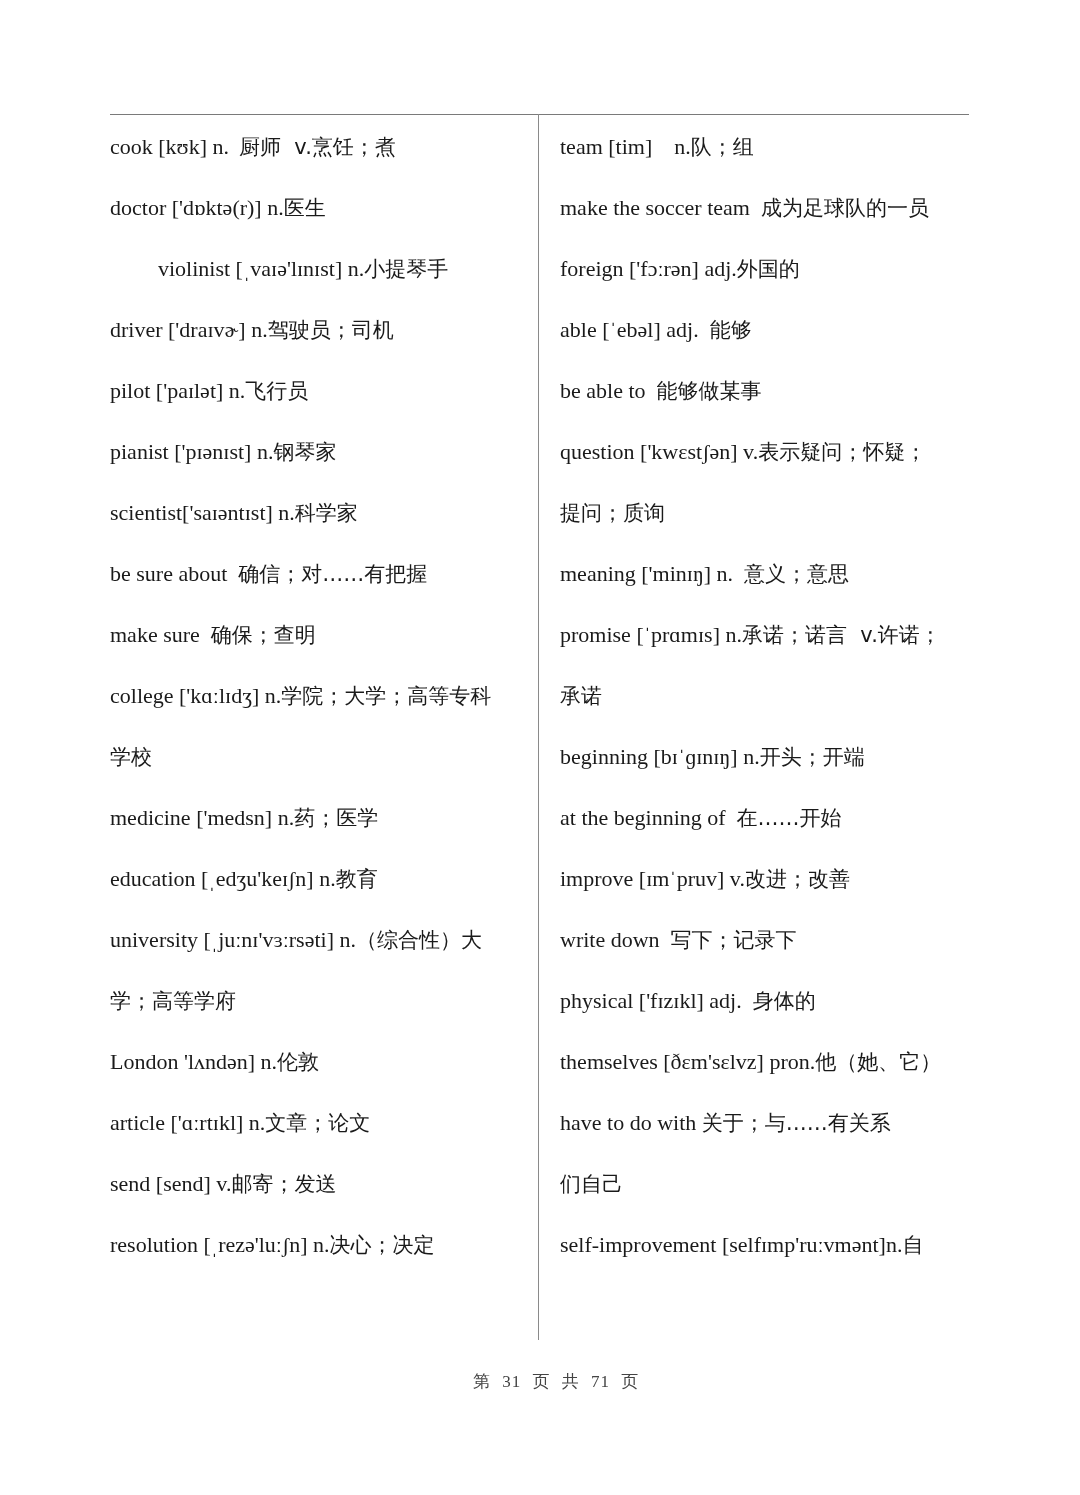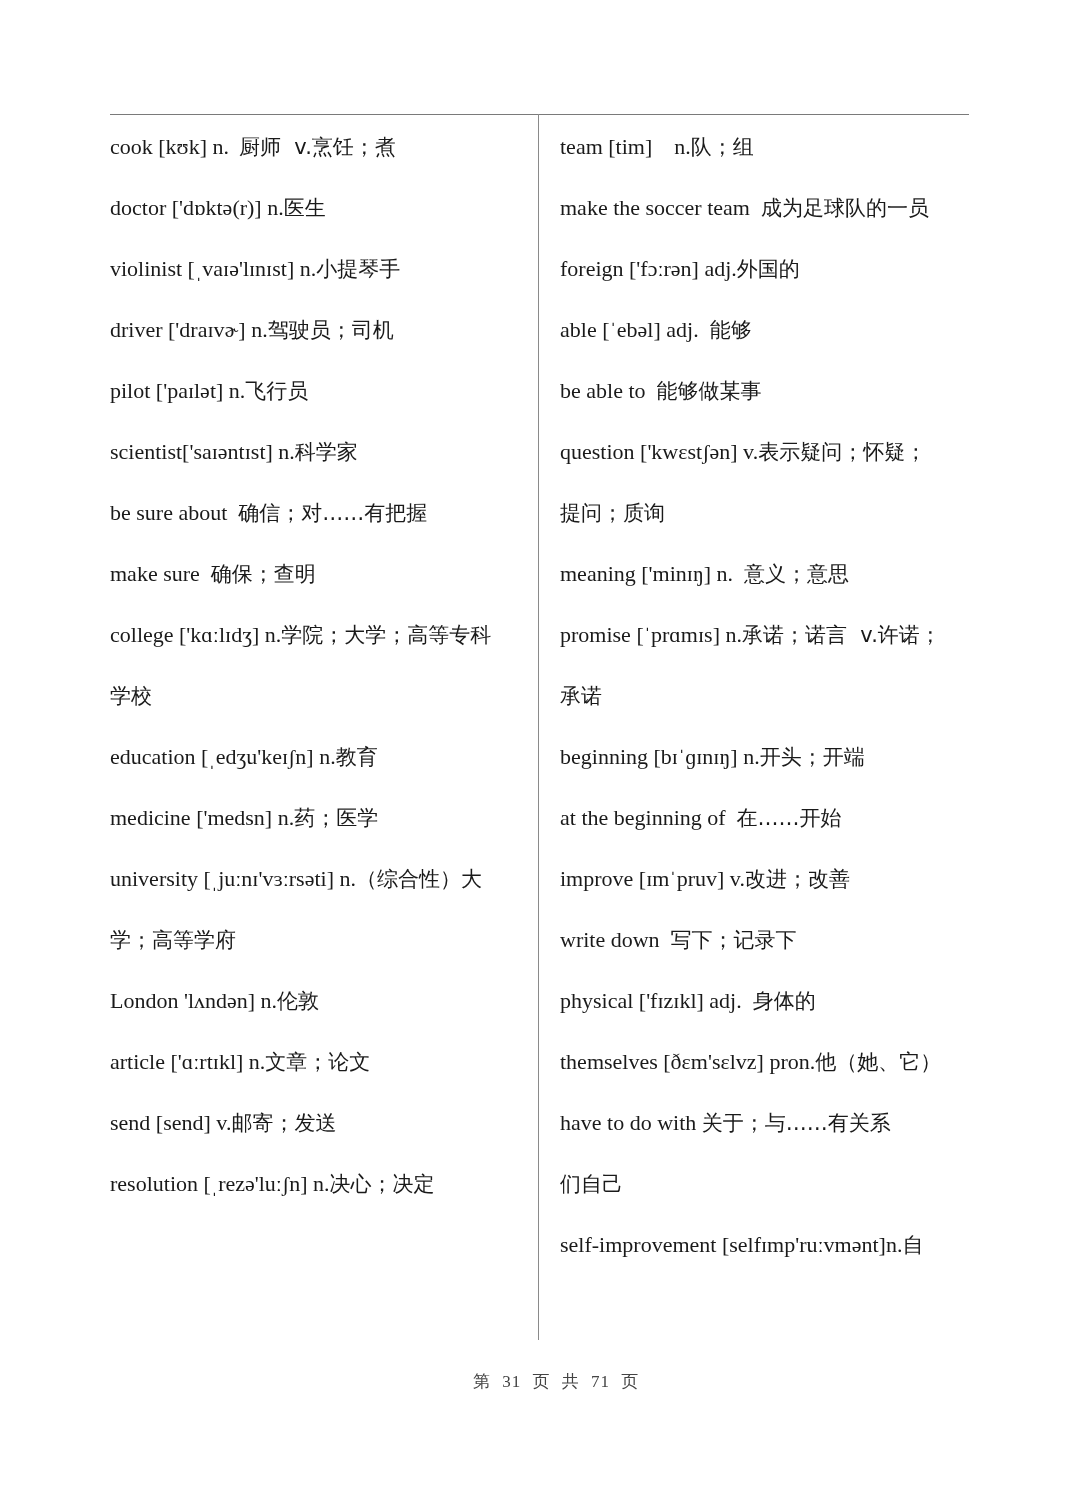--- a/index.html
+++ b/index.html
@@ -62,30 +62,31 @@
 </style>
 </head>
 <body>
 
 <div class="top-rule"></div>
 <div class="col-divider"></div>
 
 <div class="column col-left" id="col-left">
     <div class="line"><span class="en" style="white-space: pre;">cook [kʊk] n.</span><span class="zh" style="white-space: pre; margin-left: 10px;">厨师  v.烹饪；煮</span></div>
     <div class="line"><span class="en" style="white-space: pre;">doctor ['dɒktə(r)] n.</span><span class="zh" style="white-space: pre;">医生</span></div>
-    <div class="line"><span class="en" style="white-space: pre;">violinist [ˌvaɪə'lɪnɪst] n.</span><span class="zh" style="white-space: pre;">小提琴手</span></div>
+    <div class="line"><span class="en" style="white-space: pre; margin-left: 48px;">violinist [ˌvaɪə'lɪnɪst] n.</span><span class="zh" style="white-space: pre;">小提琴手</span></div>
     <div class="line"><span class="en" style="white-space: pre;">driver ['draɪvɚ] n.</span><span class="zh" style="white-space: pre;">驾驶员；司机</span></div>
     <div class="line"><span class="en" style="white-space: pre;">pilot ['paɪlət] n.</span><span class="zh" style="white-space: pre;">飞行员</span></div>
+    <div class="line"><span class="en" style="white-space: pre;">pianist ['pɪənɪst] n.</span><span class="zh" style="white-space: pre;">钢琴家</span></div>
     <div class="line"><span class="en" style="white-space: pre;">scientist['saɪəntɪst] n.</span><span class="zh" style="white-space: pre;">科学家</span></div>
     <div class="line"><span class="en" style="white-space: pre;">be sure about  </span><span class="zh" style="white-space: pre;">确信；对……有把握</span></div>
     <div class="line"><span class="en" style="white-space: pre;">make sure  </span><span class="zh" style="white-space: pre;">确保；查明</span></div>
     <div class="line"><span class="en" style="white-space: pre;">college ['kɑːlɪdʒ] n.</span><span class="zh" style="white-space: pre;">学院；大学；高等专科</span></div>
     <div class="line"><span class="en" style="white-space: pre;"></span><span class="zh" style="white-space: pre;">学校</span></div>
+    <div class="line"><span class="en" style="white-space: pre;">medicine ['medsn] n.</span><span class="zh" style="white-space: pre;">药；医学</span></div>
     <div class="line"><span class="en" style="white-space: pre;">education [ˌedʒu'keɪʃn] n.</span><span class="zh" style="white-space: pre;">教育</span></div>
-    <div class="line"><span class="en" style="white-space: pre;">medicine ['medsn] n.</span><span class="zh" style="white-space: pre;">药；医学</span></div>
     <div class="line"><span class="en" style="white-space: pre;">university [ˌjuːnɪ'vɜːrsəti] n.</span><span class="zh" style="white-space: pre;">（综合性）大</span></div>
     <div class="line"><span class="en" style="white-space: pre;"></span><span class="zh" style="white-space: pre;">学；高等学府</span></div>
     <div class="line"><span class="en" style="white-space: pre;">London 'lʌndən] n.</span><span class="zh" style="white-space: pre;">伦敦</span></div>
     <div class="line"><span class="en" style="white-space: pre;">article ['ɑːrtɪkl] n.</span><span class="zh" style="white-space: pre;">文章；论文</span></div>
     <div class="line"><span class="en" style="white-space: pre;">send [send] v.</span><span class="zh" style="white-space: pre;">邮寄；发送</span></div>
     <div class="line"><span class="en" style="white-space: pre;">resolution [ˌrezə'luːʃn] n.</span><span class="zh" style="white-space: pre;">决心；决定</span></div>
   </div>
 <div class="column col-right" id="col-right">
     <div class="line"><span class="en" style="white-space: pre;">team [tim]    n.</span><span class="zh" style="white-space: pre;">队；组</span></div>
     <div class="line"><span class="en" style="white-space: pre;">make the soccer team  </span><span class="zh" style="white-space: pre;">成为足球队的一员</span></div>

